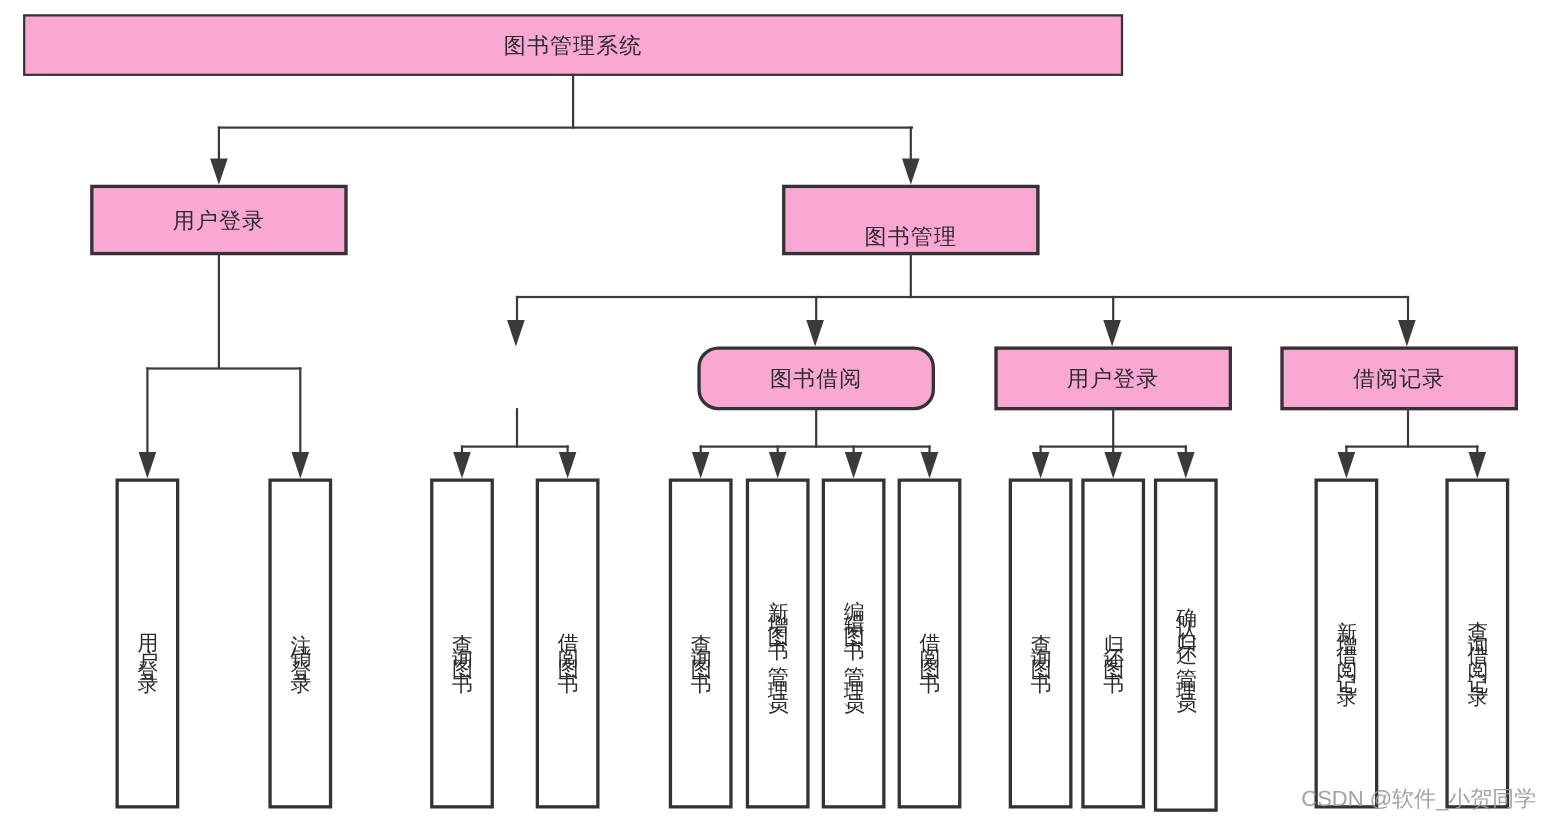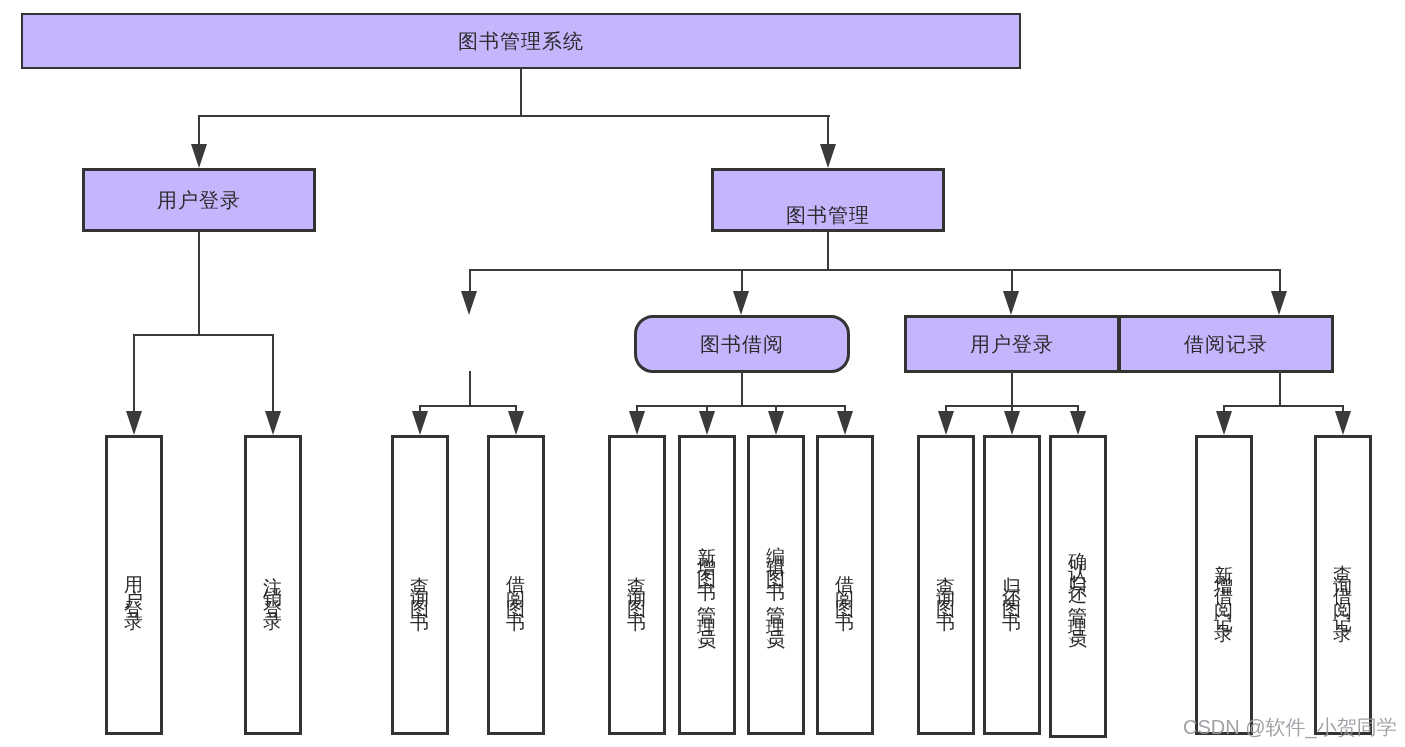--- a/index.html
+++ b/index.html
@@ -3,21 +3,21 @@
 <meta charset="utf-8">
 <style>
   html,body{margin:0;padding:0;}
   body{
     width:1405px;height:747px;position:relative;overflow:hidden;
     background:#ffffff;
     font-family:"Liberation Sans","DejaVu Sans",sans-serif;
   }
   .canvas{position:absolute;left:0;top:0;width:1405px;height:747px;}
   .node{
-    position:absolute;box-sizing:border-box;background:#c4b5fd;
+    position:absolute;box-sizing:border-box;background:#f9a8d4;
     border:3px solid #333333;color:#2b2b2b;
     display:flex;align-items:center;justify-content:center;
     font-size:20px;letter-spacing:1px;
   }
   .node.root{border-width:2px;}
   .leaf{
     position:absolute;box-sizing:border-box;background:#ffffff;
     border:3px solid #333333;color:#2b2b2b;
     display:flex;align-items:center;justify-content:center;
   }
@@ -79,21 +79,21 @@
   <div class="arrow" style="left:733px;top:291px;"></div>
   <div class="arrow" style="left:1003px;top:291px;"></div>
   <div class="arrow" style="left:1271px;top:291px;"></div>
 
   <div class="node" style="left:634px;top:315px;width:216px;height:58px;border-radius:19px;">
     <span>图书借阅</span>
   </div>
   <div class="node" style="left:904px;top:315px;width:216px;height:58px;">
     <span>用户登录</span>
   </div>
-  <div class="node" style="left:1118px;top:315px;width:216px;height:58px;">
+  <div class="node" style="left:1164px;top:315px;width:216px;height:58px;">
     <span>借阅记录</span>
   </div>
 
   <div class="vl" style="left:469px;top:371px;height:36px;"></div>
   <div class="hl" style="left:419px;top:405px;width:98px;"></div>
   <div class="vl" style="left:419px;top:405px;height:10px;"></div>
   <div class="vl" style="left:515px;top:405px;height:10px;"></div>
   <div class="arrow" style="left:412px;top:411px;"></div>
   <div class="arrow" style="left:508px;top:411px;"></div>
 

